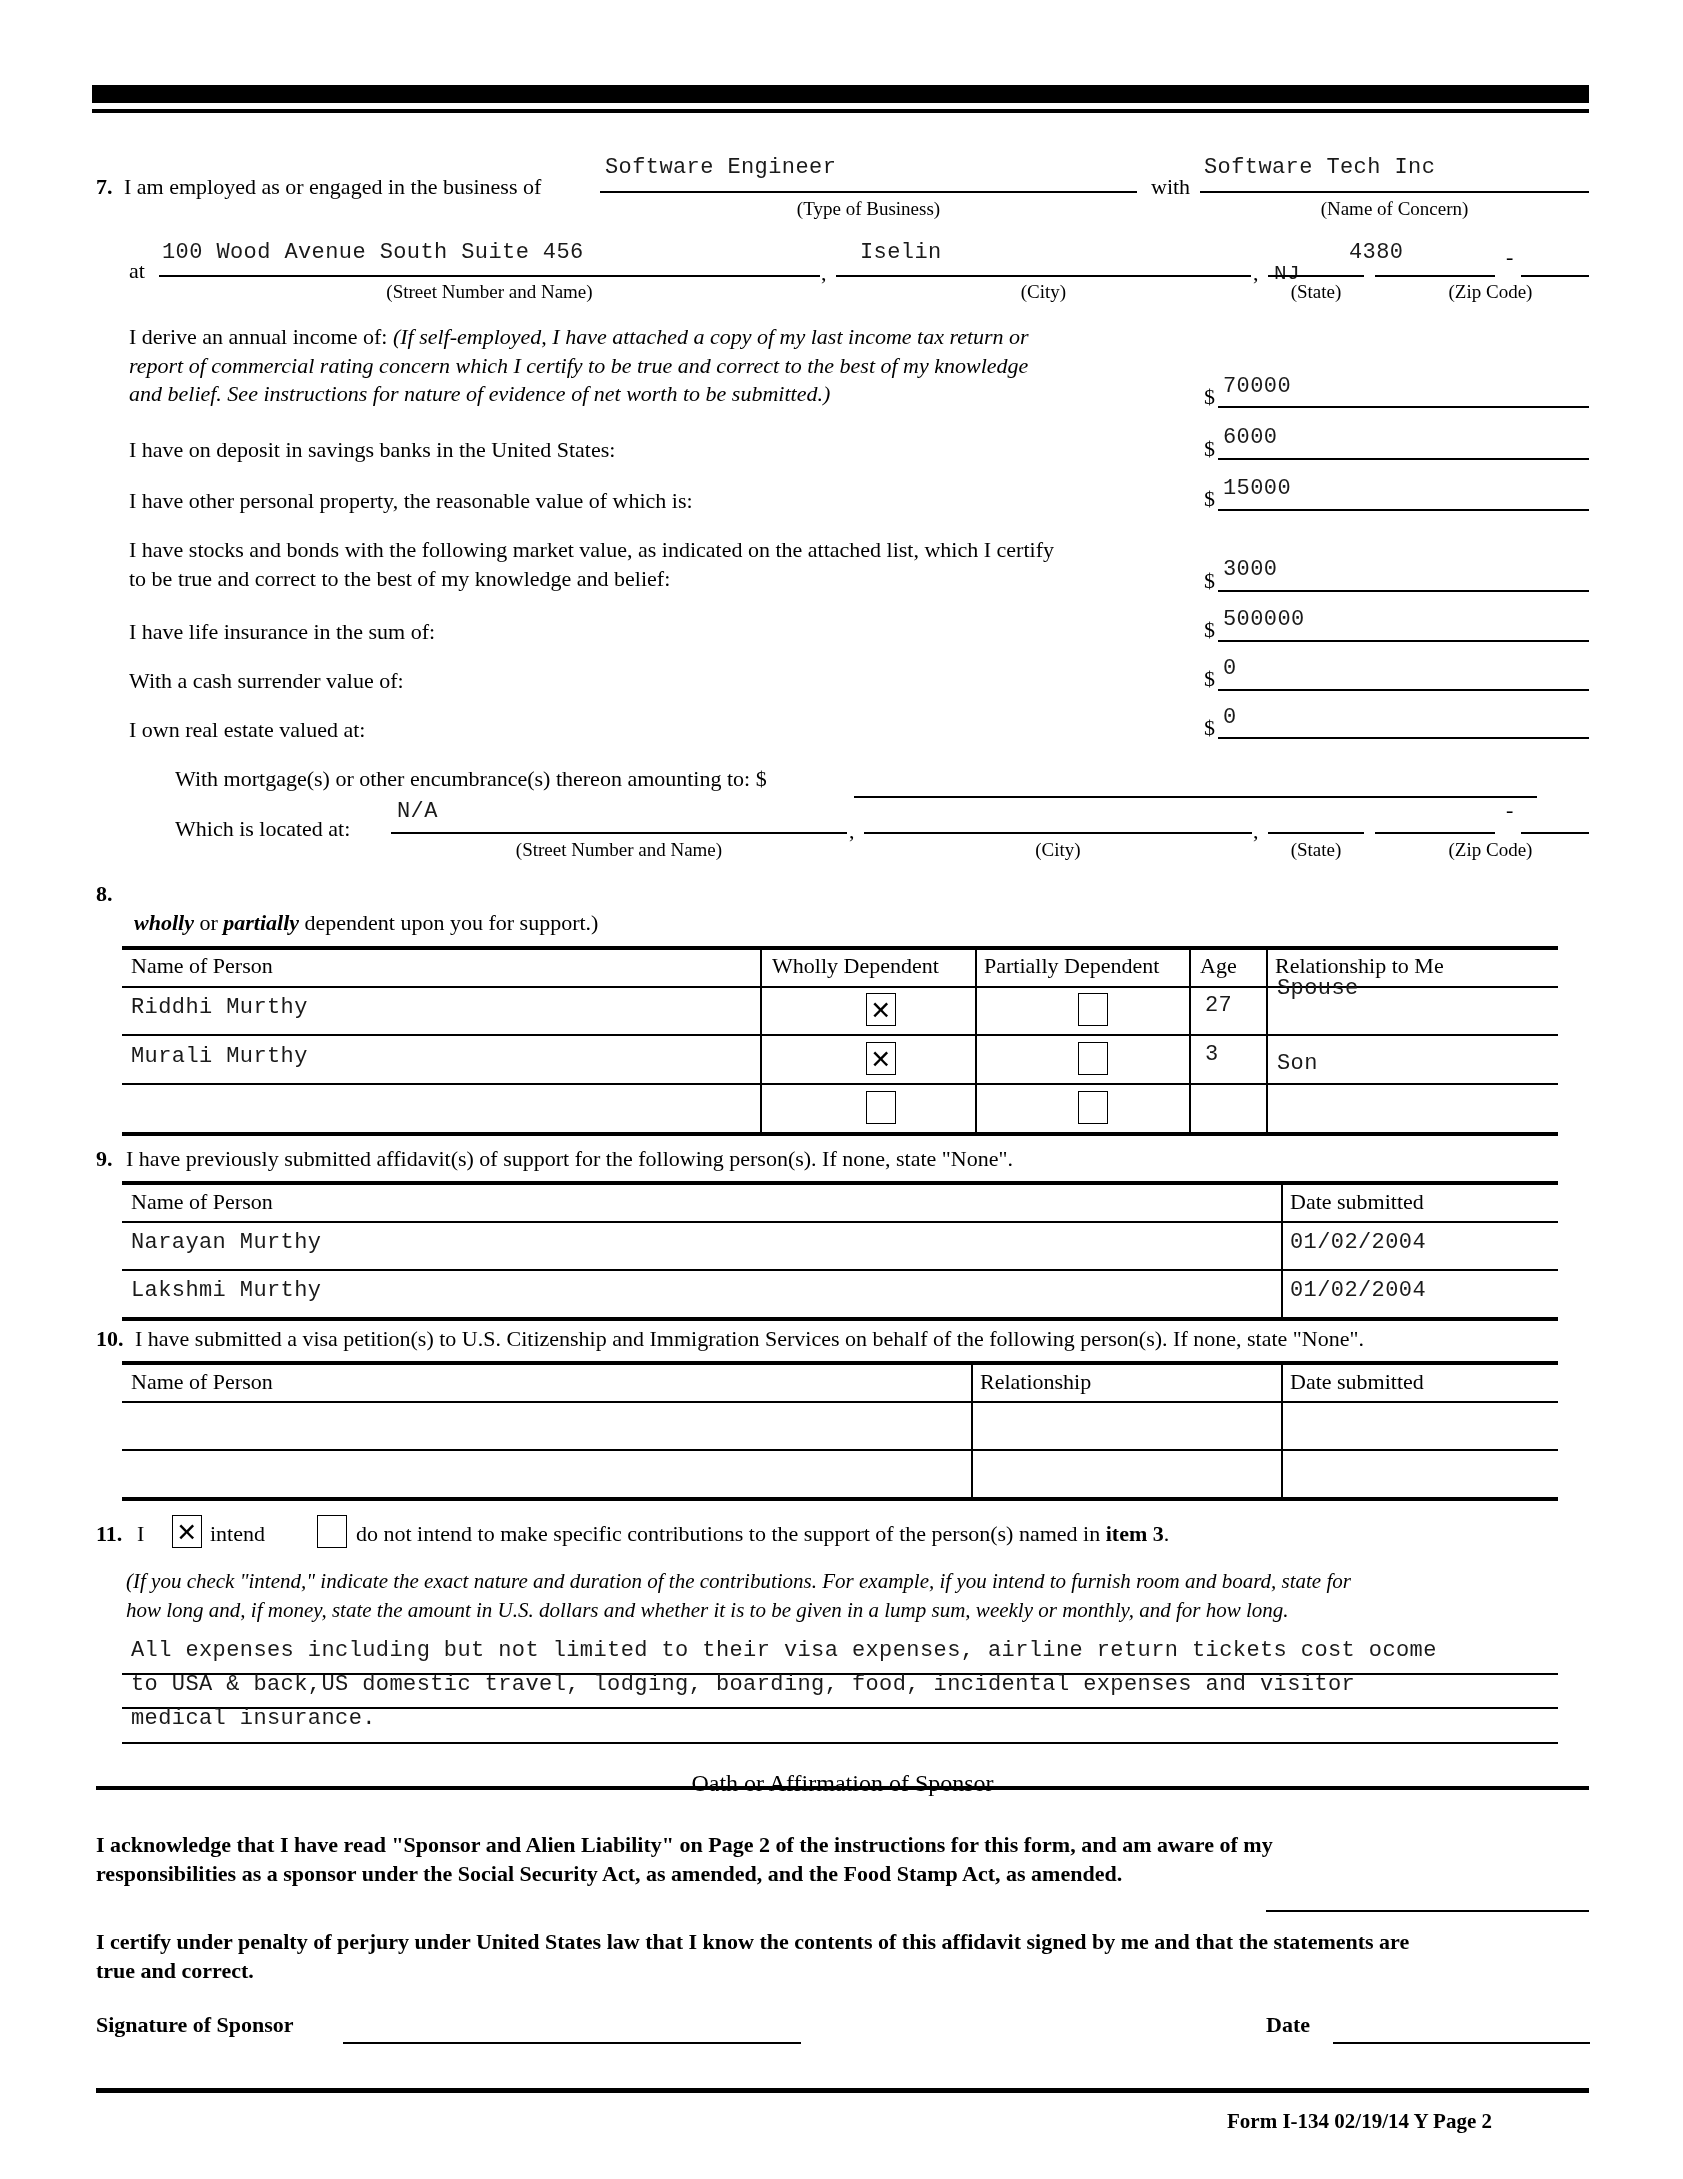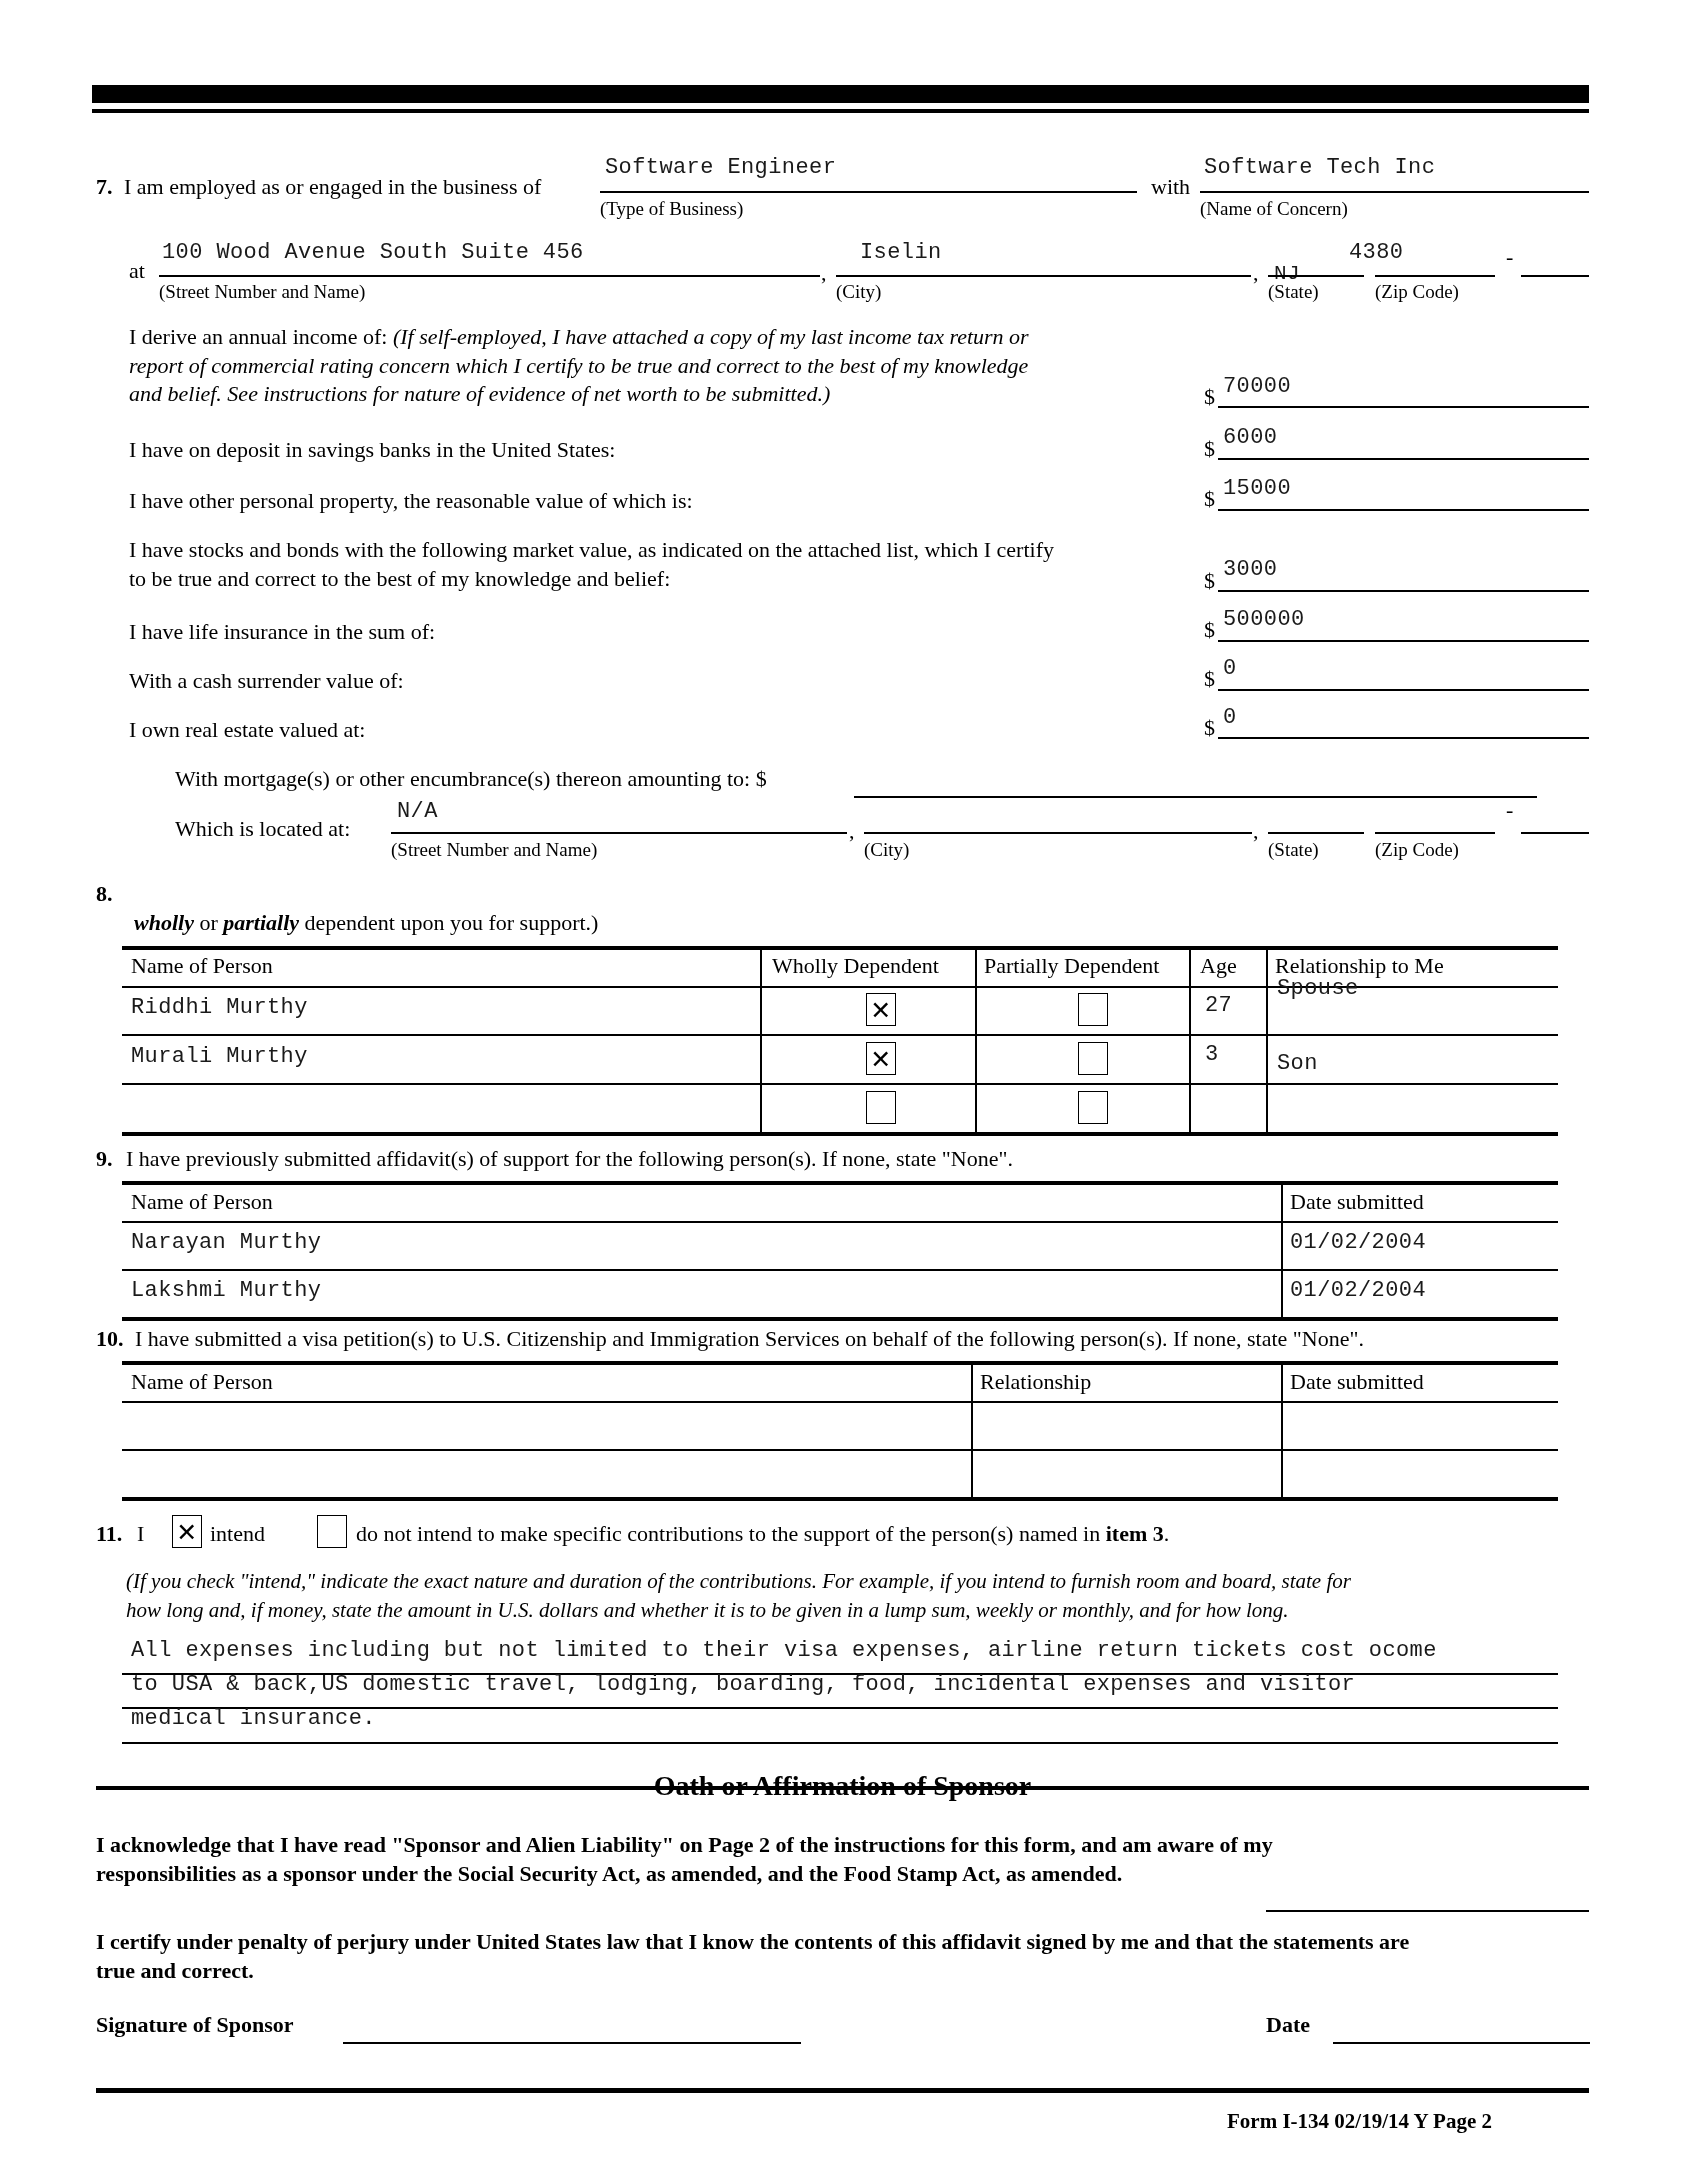--- a/index.html
+++ b/index.html
@@ -40,21 +40,21 @@
   .rule.thick { height: 3.7px; }
   .rule.thin  { height: 1.8px; }
   .mono       { font-family: "Liberation Mono", monospace; color:#1a1a1a; }
   .bold       { font-weight: bold; }
   .ital       { font-style: italic; }
   .bi         { font-weight: bold; font-style: italic; }
 
   .lbl {              
     position: absolute;
     font-size: 19px;
-    text-align: left;
+    text-align: center;
     white-space: nowrap;
   }
   .txt {
     position: absolute;
     font-size: 22px;
     white-space: nowrap;
   }
   .txtw {             
     position: absolute;
     font-size: 22px;
@@ -311,21 +311,21 @@
   <div class="rule thin" style="left:122px; top:1673px; width:1436px;"></div>
 
   <div class="fill mono" style="left:131px; top:1672px;">to USA &amp; back,US domestic travel, lodging, boarding, food, incidental expenses and visitor</div>
   <div class="rule thin" style="left:122px; top:1707px; width:1436px;"></div>
 
   <div class="fill mono" style="left:131px; top:1706px;text-align:center;">medical insurance.</div>
   <div class="rule thin" style="left:122px; top:1742px; width:1436px;"></div>
 
   <div class="rule thick" style="left:96px; top:1786px; width:1493px;"></div>
 
-  <div style="position:absolute; left:96px; top:1772px; width:1493px; text-align:center; font-size:28px; font-weight:bold; font-family:'Liberation Serif', serif; top:1770px;">Oath or Affirmation of Sponsor</div>
+  <div style="position:absolute; left:96px; top:1772px; width:1493px; text-align:center; font-size:24px; font-weight:normal; font-family:'Liberation Serif', serif; top:1770px;">Oath or Affirmation of Sponsor</div>
 
   <div class="txt bold" style="left:96px; top:1832px;">I acknowledge that I have read "Sponsor and Alien Liability" on Page 2 of the instructions for this form, and am aware of my</div>
   <div class="txt bold" style="left:96px; top:1861px;">responsibilities as a sponsor under the Social Security Act, as amended, and the Food Stamp Act, as amended.</div>
 
   <div class="rule thin" style="left:1266px; top:1910px; width:323px;"></div>
 
   <div class="txt bold" style="left:96px; top:1929px;">I certify under penalty of perjury under United States law that I know the contents of this affidavit signed by me and that the statements are</div>
   <div class="txt bold" style="left:96px; top:1958px;">true and correct.</div>
 
   <div class="txt bold" style="left:96px; top:2012px;">Signature of Sponsor</div>

